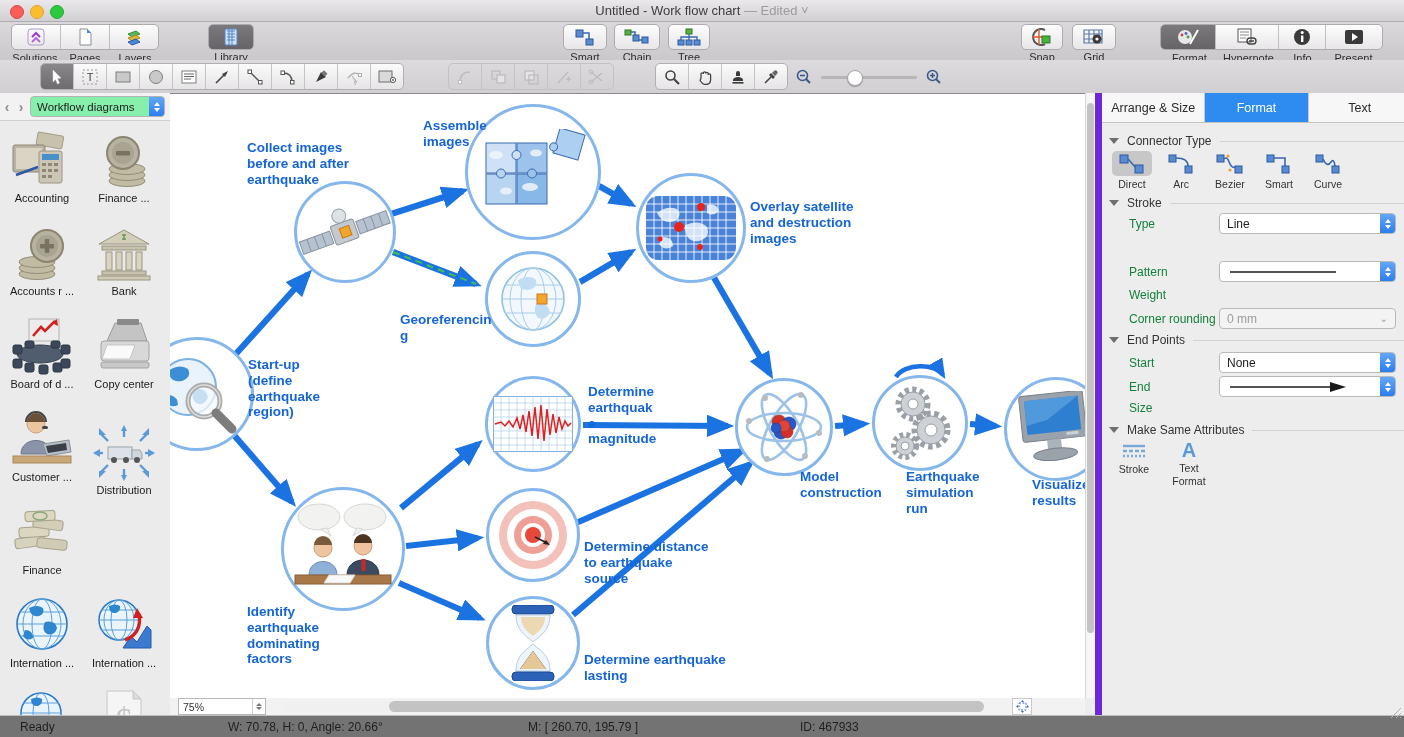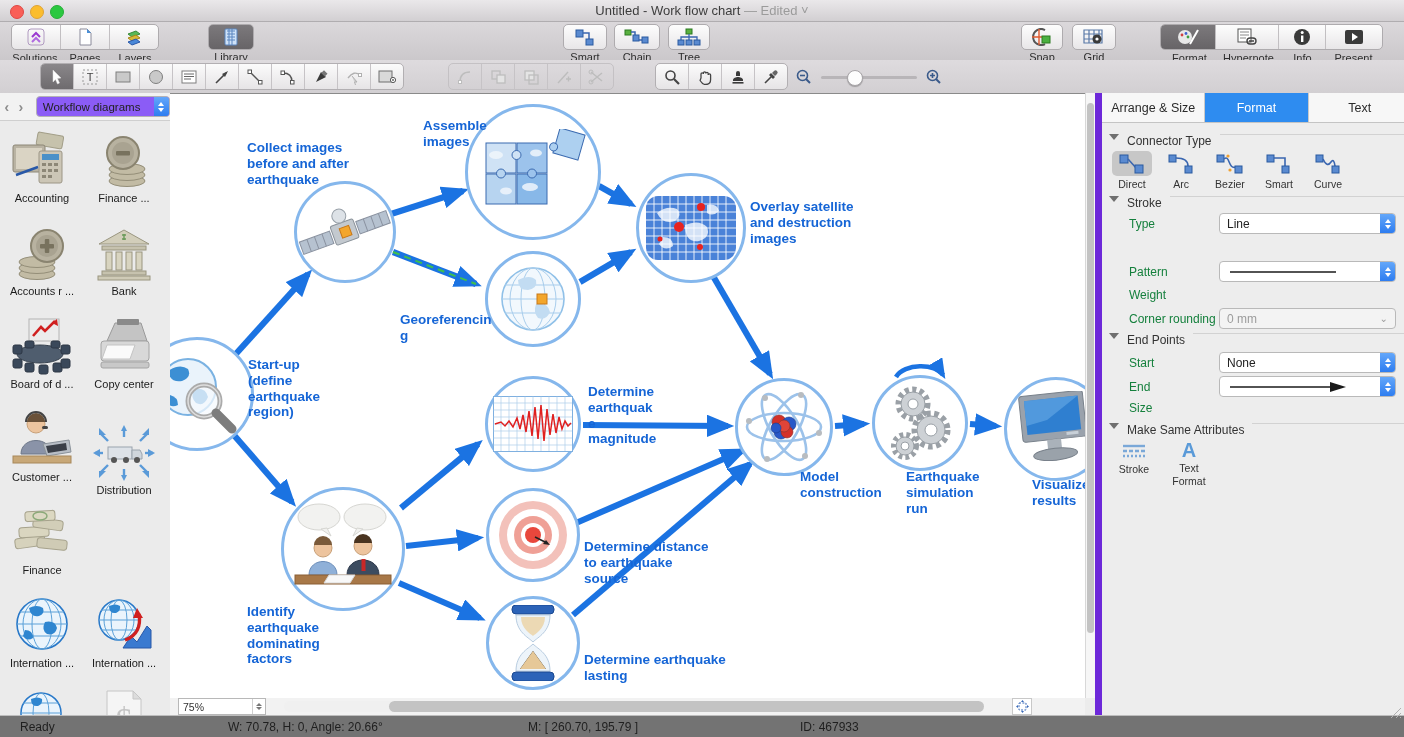--- a/index.html
+++ b/index.html
@@ -23,21 +23,21 @@
   
   #toolbar2{left:0;top:60px;width:1404px;height:33px;background:linear-gradient(#dedbde,#d2cfd2);border-bottom:1px solid #9f9c9f}
   .tool-seg{position:absolute;top:3px;display:flex;border:1px solid #b2afb2;border-radius:5px;background:linear-gradient(#fbfbfb,#e6e4e6);overflow:hidden;height:25px}
   .tool-seg>div{width:32px;display:flex;align-items:center;justify-content:center;border-right:1px solid #c6c3c6}
   .tool-seg>div:last-child{border-right:none}
   .tool-seg>div.active{background:linear-gradient(#8a878a,#6e6b6e)}
   
   #sidebar{left:0;top:93px;width:170px;height:622px;background:#ebebeb;border-right:1px solid #9a9a9a;overflow:hidden}
   #sidebar-nav{position:absolute;left:0;top:0;width:170px;height:27px;background:#f2f2f2;border-bottom:1px solid #cfcfcf;display:flex;align-items:center}
   .chev{color:#8d8d8d;font-size:14px;font-weight:bold;width:14px;text-align:center}
-  #lib-select{margin-left:8px;height:19px;width:133px;background:#8b5cf6;border:1px solid #b5b2b5;border-radius:4px;display:flex;align-items:center;font-size:11.5px;color:#222}
+  #lib-select{margin-left:2px;height:19px;width:133px;background:#86efac;border:1px solid #b5b2b5;border-radius:4px;display:flex;align-items:center;font-size:11.5px;color:#222}
   #lib-select span.val{flex:1;padding-left:6px;white-space:nowrap}
   .bstep{width:15px;height:19px;border-radius:0 3px 3px 0;background:linear-gradient(#63a7fa,#2e7df0);display:flex;flex-direction:column;align-items:center;justify-content:center}
   .bstep i{display:block;width:0;height:0;border-left:3.5px solid transparent;border-right:3.5px solid transparent}
   .bstep i.u{border-bottom:4px solid #fff;margin-bottom:2px}
   .bstep i.d{border-top:4px solid #fff}
   .lib-item{position:absolute;width:80px;display:flex;flex-direction:column;align-items:center}
   .lib-item .lbl{font-size:11px;color:#1b1b1b;margin-top:3px;white-space:nowrap}
   
   #canvas{left:170px;top:93px;width:915px;height:605px;background:#fff;overflow:hidden;border-top:1px solid #8a8a8a}
   .node{position:absolute;border:3px solid #85b7ec;border-radius:50%;background:#fff;display:flex;align-items:center;justify-content:center;box-sizing:border-box}
@@ -53,21 +53,21 @@
   .gstep i.d{border-top:3.5px solid #777}
   #hscroll{margin-left:18px;width:700px;height:11px;background:#f0f0f0;border-radius:6px}
   #hthumb{width:595px;height:11px;margin-left:105px;background:#c3c3c3;border-radius:6px}
   #pan-btn{margin-left:28px;width:18px;height:15px;background:#fff;border:1px solid #c8c8c8;display:flex;align-items:center;justify-content:center}
   
   #inspector{left:1095px;top:93px;width:309px;height:622px;background:#ededed;border-left:7px solid #6d28d9}
   #insp-tabs{position:absolute;left:0;top:0;width:309px;height:29px;display:flex;background:#f7f7f7;border-bottom:1px solid #c4c4c4}
   .itab{flex:1;display:flex;align-items:center;justify-content:center;font-size:12.5px;color:#2a2a2a;border-right:1px solid #c9c9c9}
   .itab:last-child{border-right:none}
   .itab.active{background:#2e8cf0;color:#fff}
-  .sec-hdr{position:absolute;display:flex;width:295px;left:7px}
+  .sec-hdr{position:absolute;display:flex;align-items:center;width:295px;left:7px}
   .tri{width:0;height:0;border-left:5px solid transparent;border-right:5px solid transparent;border-top:6px solid #6f6f6f;margin-right:8px}
   .sec-hdr .t{font-size:12px;color:#333}
   .sec-hdr .hair{flex:1;height:1px;background:#d2d2d2;margin-left:8px}
   .irow-label{position:absolute;left:27px;font-size:12px;color:#15803d}
   .dd{position:absolute;left:117px;width:177px;height:21px;background:#fff;border:1px solid #b9b9b9;border-radius:4px;display:flex;align-items:center;box-sizing:border-box}
   .dd .val{flex:1;padding-left:7px;font-size:12px;color:#222}
   .dd .bstep{height:19px;border-radius:0 3px 3px 0}
   .dd.disabled{background:#f3f3f3}
   .dd.disabled .val{color:#9c9c9c}
   .ct-btn{position:absolute;display:flex;flex-direction:column;align-items:center;width:46px}

